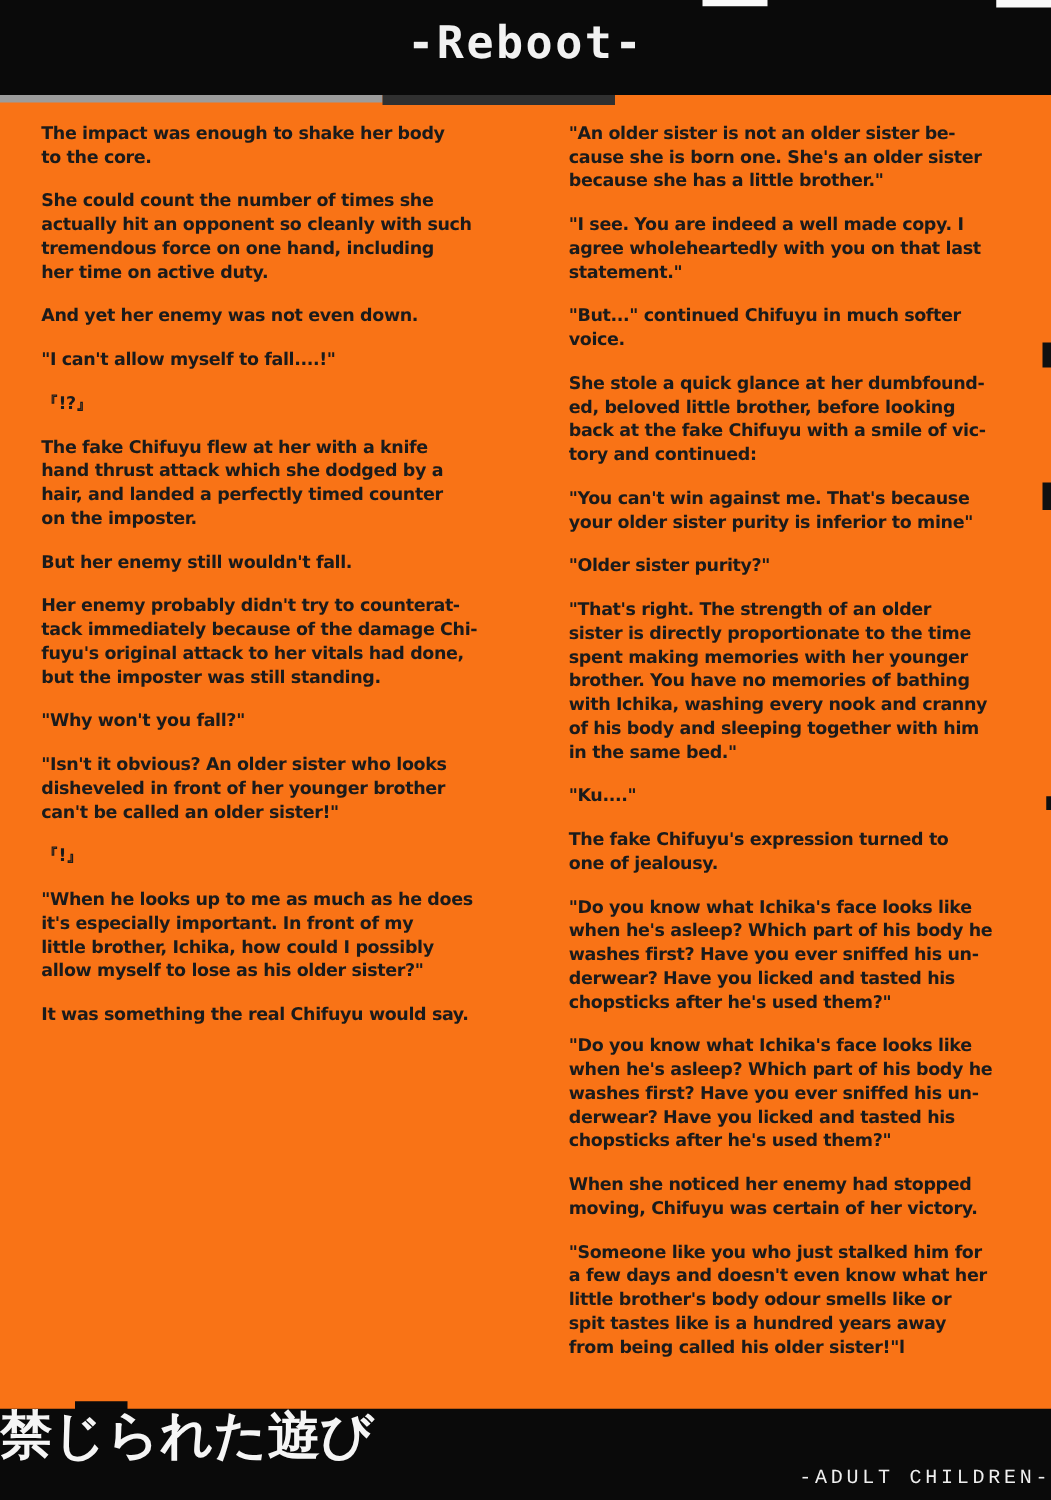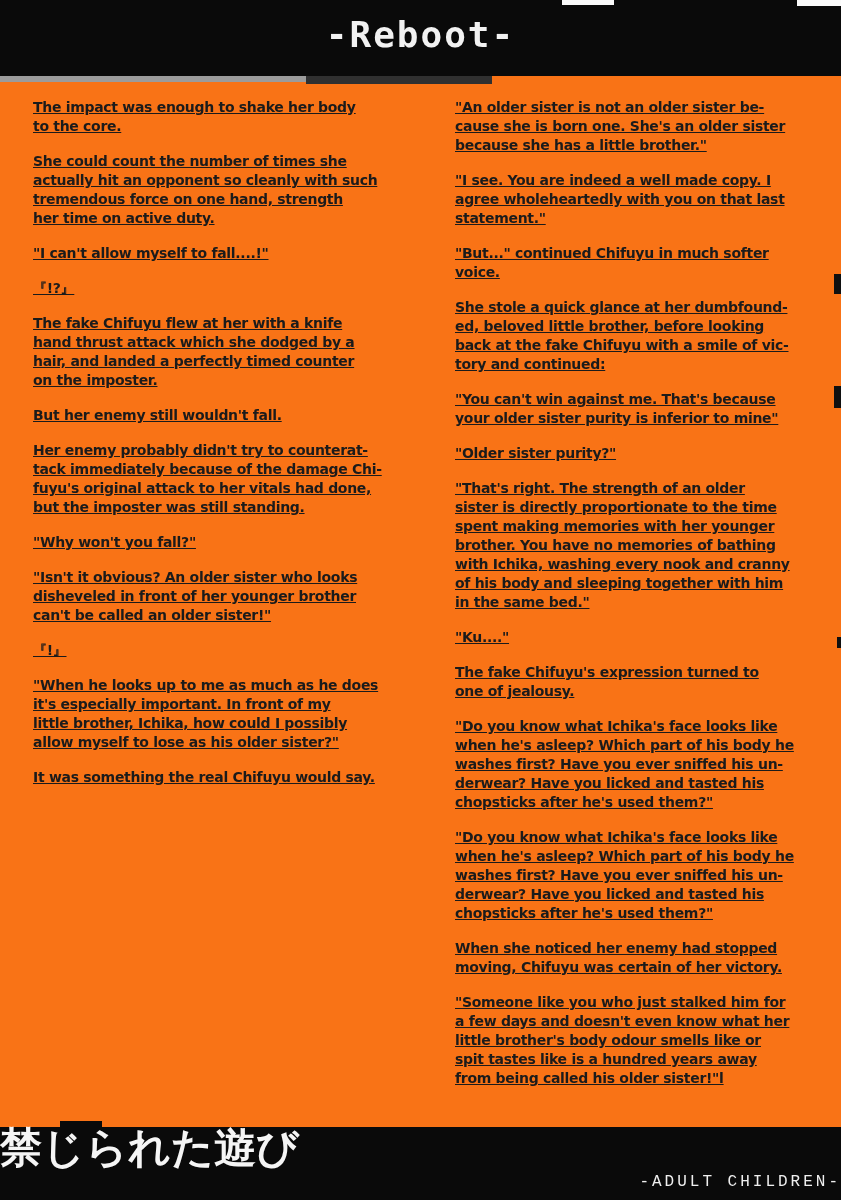--- a/index.html
+++ b/index.html
@@ -28,21 +28,20 @@
   .a-shadow1{left:0;top:76px;width:306px;height:6px;background:#9c9c9c;}
   .a-shadow2{left:306px;top:76px;width:186px;height:8px;background:#303030;}
   .a-tick1{left:834px;top:274px;width:7px;height:20px;background:#101010;}
   .a-tick2{left:834px;top:386px;width:7px;height:22px;background:#101010;}
   .a-tick3{left:837px;top:637px;width:4px;height:11px;background:#101010;}
   .a-bump{left:60px;top:1121px;width:42px;height:8px;background:#0a0a0a;}
   
   .col{
     position:absolute;top:98px;width:388px;
     color:#1b1b1b;
-    text-decoration:underline;
   }
   .col-left{left:33px;}
   .col-right{left:455px;}
   .para{
     margin:0 0 16px 0;
     font-size:14px;font-weight:bold;
     line-height:19px;letter-spacing:-0.3px;
     white-space:pre-line;
   }
   
@@ -75,22 +74,23 @@
   <div class="artifact a-notch1"></div>
   <div class="artifact a-notch2"></div>
   <div class="artifact a-shadow1"></div>
   <div class="artifact a-shadow2"></div>
 
   <div class="col col-left">
       <p class="para">The impact was enough to shake her body
 to the core.</p>
       <p class="para">She could count the number of times she
 actually hit an opponent so cleanly with such
-tremendous force on one hand, strength
+tremendous force on one hand, including
 her time on active duty.</p>
+      <p class="para">And yet her enemy was not even down.</p>
       <p class="para">"I can't allow myself to fall....!"</p>
       <p class="para">『!?』</p>
       <p class="para">The fake Chifuyu flew at her with a knife
 hand thrust attack which she dodged by a
 hair, and landed a perfectly timed counter
 on the imposter.</p>
       <p class="para">But her enemy still wouldn't fall.</p>
       <p class="para">Her enemy probably didn't try to counterat-
 tack immediately because of the damage Chi-
 fuyu's original attack to her vitals had done,

